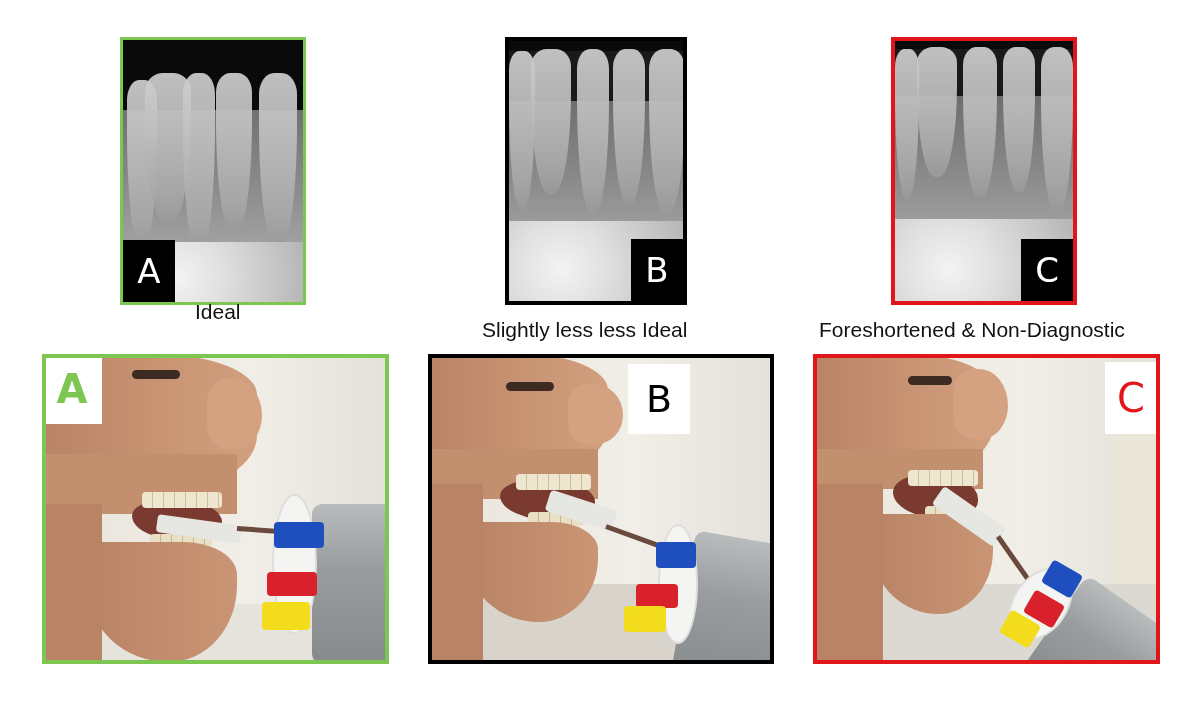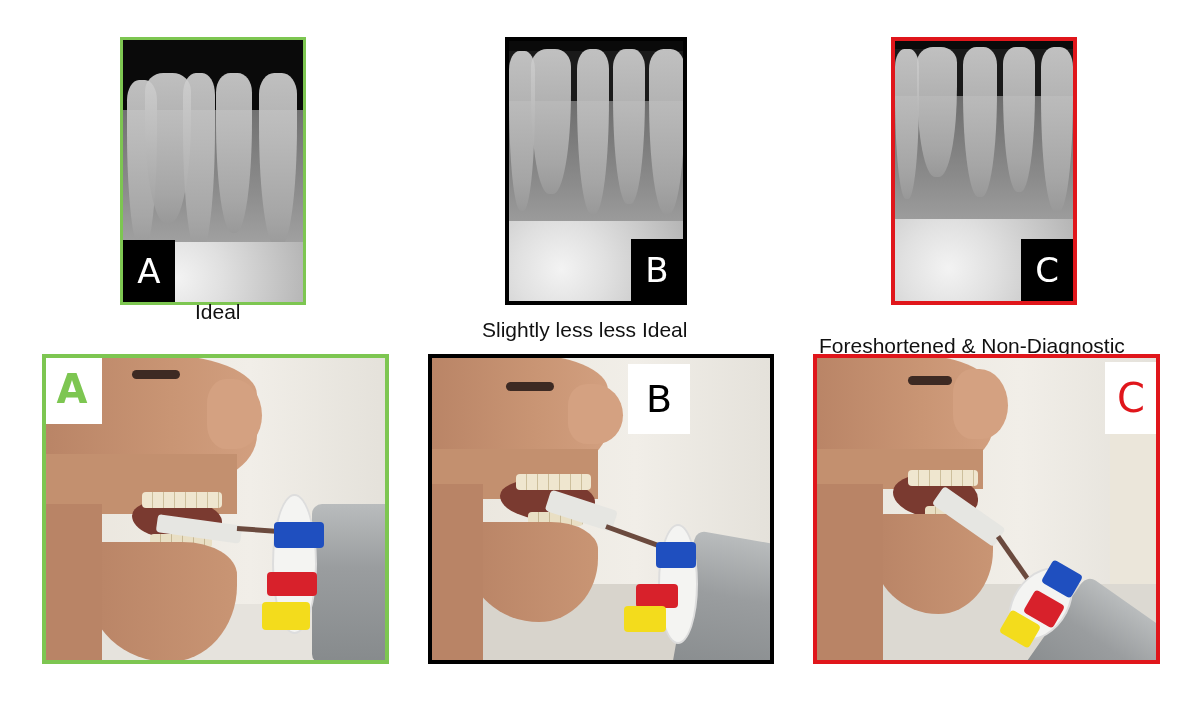--- a/index.html
+++ b/index.html
@@ -79,21 +79,21 @@
     <div class="tooth" style="left:68px; top:6px; width:34px; height:150px;"></div>
     <div class="tooth" style="left:108px; top:6px; width:32px; height:145px;"></div>
     <div class="tooth" style="left:146px; top:6px; width:32px; height:165px;"></div>
     <div class="bone" style="height:82px;"></div>
   </div>
   <div class="label-box" style="right:0; bottom:0;">C</div>
 </div>
 
 <div class="caption" style="left:186px; top:300px;margin-left:9px;">Ideal</div>
 <div class="caption" style="left:482px; top:318px;">Slightly less less Ideal</div>
-<div class="caption" style="left:819px; top:334px;">Foreshortened &amp; Non-Diagnostic</div>
+<div class="caption" style="left:819px; top:318px;">Foreshortened &amp; Non-Diagnostic</div>
 
 <div class="photo" style="left:42px; top:354px; width:347px; height:310px;">
   <div class="wall"></div>
   <div class="counter" style="height:60px; background:#e6e3dd;"></div>
   <div class="head" style="left:0; top:0; width:215px; height:135px;"></div>
   <div class="nose" style="left:165px; top:25px; width:55px; height:70px;"></div>
   <div class="face" style="left:0; top:100px; width:195px; height:60px; background:#c3906f;"></div>
   <div class="eye" style="left:90px; top:16px; width:48px;"></div>
   <div class="mouth" style="left:90px; top:145px; width:90px; height:42px;"></div>
   <div class="teeth-top" style="left:100px; top:138px; width:80px;"></div>

